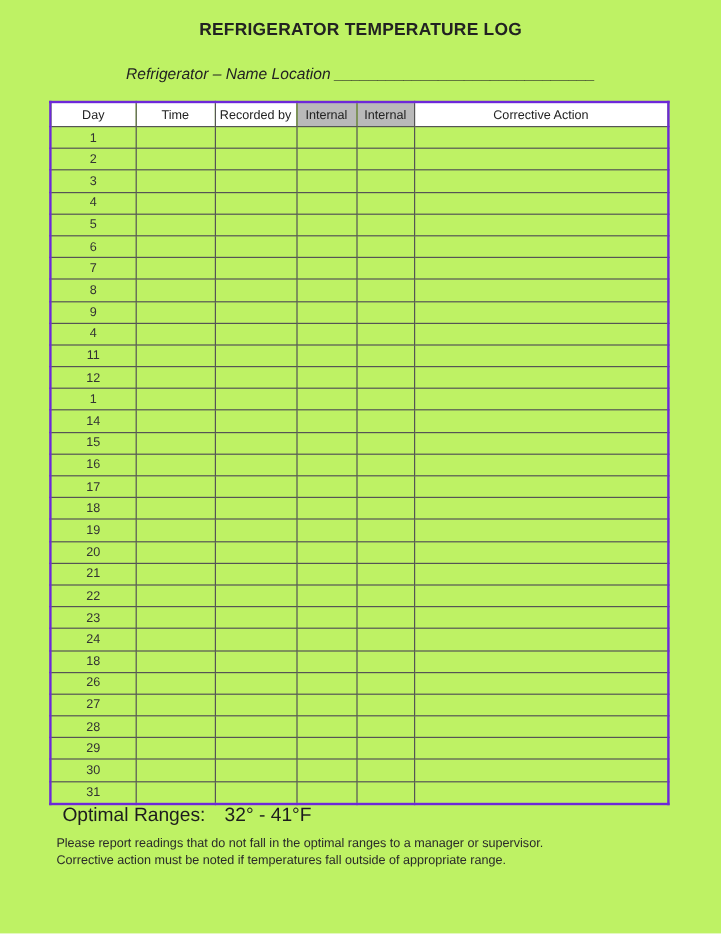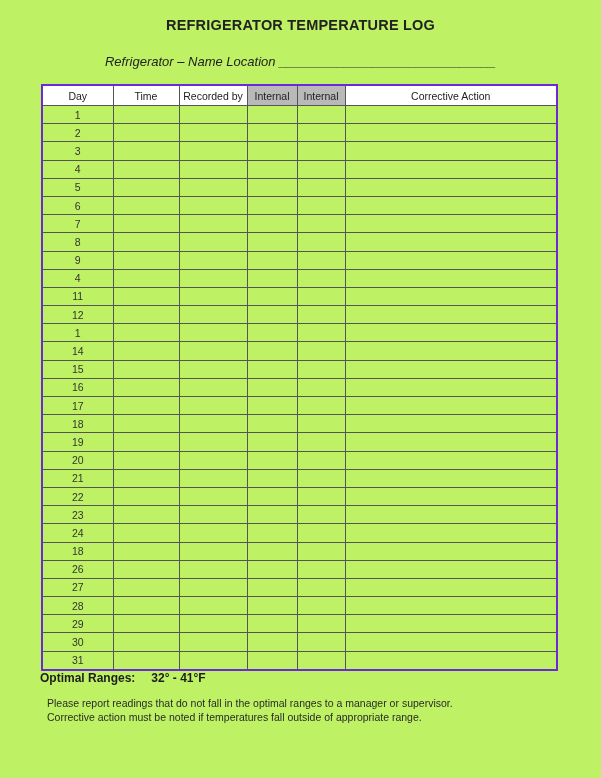--- a/index.html
+++ b/index.html
@@ -52,23 +52,23 @@
   table.log th {
     height: 19px;
     font-weight: normal;
     background: #ffffff;
   }
   table.log th.hl { background: var(--hl-color, #b9b9b9); }
   table.log td { height: 17.2px; color: #333333; }
   
   .optimal {
     position: absolute;
-    top: 671px; left: 40px;
-    font-size: 12px;
-    font-weight: bold;
+    top: 671px; left: 52px;
+    font-size: 16px;
+    font-weight: normal;
     color: #1d1d1d;
   }
   .optimal .val { margin-left: 16px; }
   .notes {
     position: absolute;
     top: 697px; left: 47px;
     font-size: 10.5px;
     line-height: 13.5px;
     color: #2a2a2a;
   }

